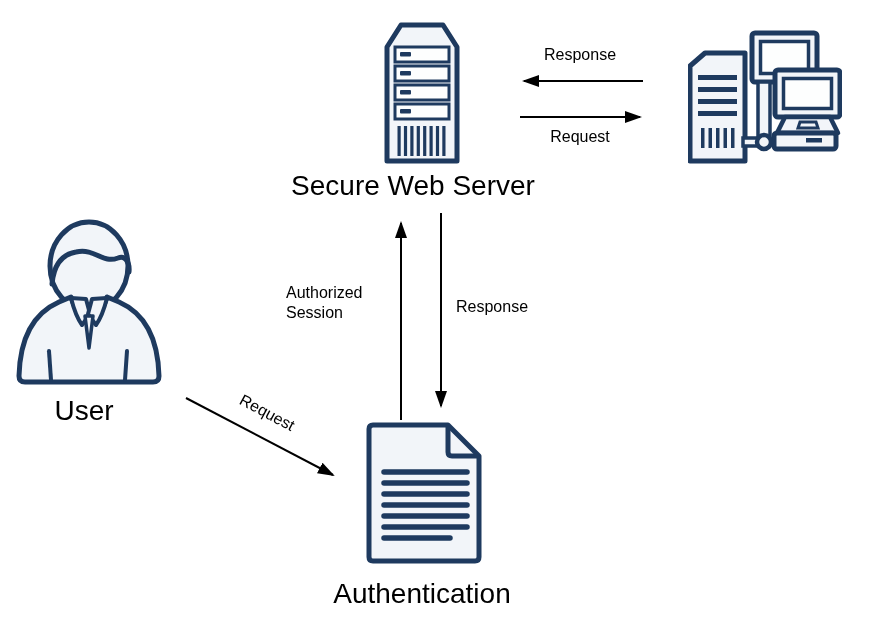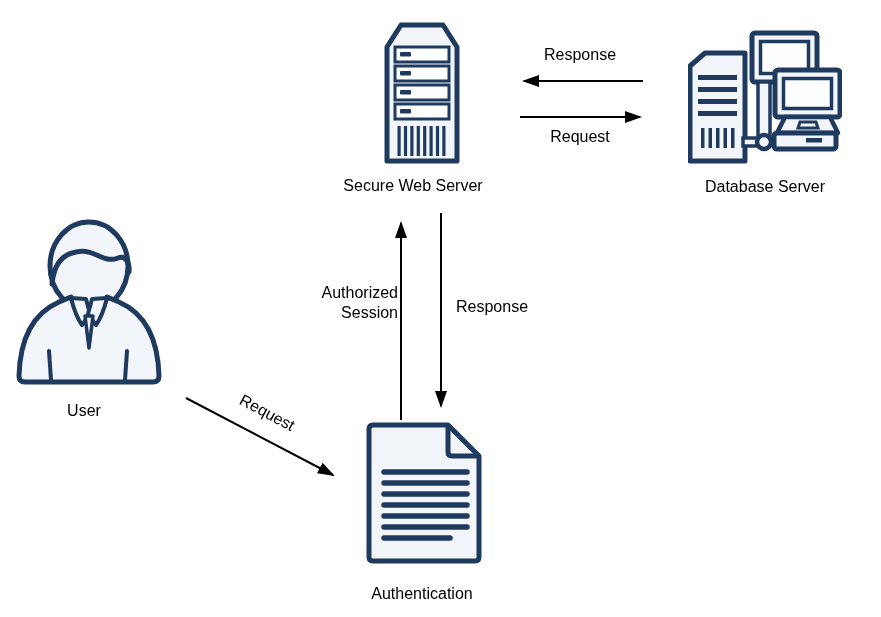--- a/index.html
+++ b/index.html
@@ -4,27 +4,27 @@
 <style>
   html, body { margin:0; padding:0; background:#ffffff; }
   .canvas {
     position:relative; width:881px; height:617px; background:#ffffff;
     font-family:"Liberation Sans", sans-serif; overflow:hidden;
   }
   .layer { position:absolute; left:0; top:0; }
   .icon { position:absolute; }
   .node-label {
     position:absolute; transform:translateX(-50%);
-    font-size:16px; color:#000; white-space:nowrap; line-height:28px;
+    font-size:28px; color:#000; white-space:nowrap; line-height:28px;
   }
   .edge-label {
     position:absolute; transform:translateX(-50%);
     font-size:16px; color:#000; white-space:nowrap; line-height:20px;
   }
-  .edge-label.wrap { white-space:normal; width:112px; text-align:right; }
+  .edge-label.wrap { white-space:normal; width:112px; text-align:left; }
   .edge-label.rot {
     transform:translate(-50%,-50%) rotate(28deg);
   }
 </style>
 </head>
 <body>
 
 <div class="canvas">
 
   <svg class="layer" width="881" height="617" viewBox="0 0 881 617">
@@ -145,21 +145,20 @@
         <line x1="21" y1="73" x2="104" y2="73"></line>
         <line x1="21" y1="84" x2="104" y2="84"></line>
         <line x1="21" y1="95" x2="104" y2="95"></line>
         <line x1="21" y1="106" x2="104" y2="106"></line>
         <line x1="21" y1="117" x2="87" y2="117"></line>
       </g>
     </svg>
   </div>
 
   <div class="node-label" style="left:413px; top:172px;">Secure Web Server</div>
-  <div class="node-label" style="left:765px; top:173px;">Database Server</div>
   <div class="node-label" style="left:84px; top:397px;">User</div>
   <div class="node-label" style="left:422px; top:580px;text-align:center;">Authentication</div>
 
   <div class="edge-label" style="left:580px; top:45px;">Response</div>
   <div class="edge-label" style="left:580px; top:127px;">Request</div>
   <div class="edge-label wrap" style="left:342px; top:283px;">Authorized Session</div>
   <div class="edge-label" style="left:492px; top:297px;">Response</div>
   <div class="edge-label rot" style="left:267px; top:413px;">Request</div>
 
 </div>

